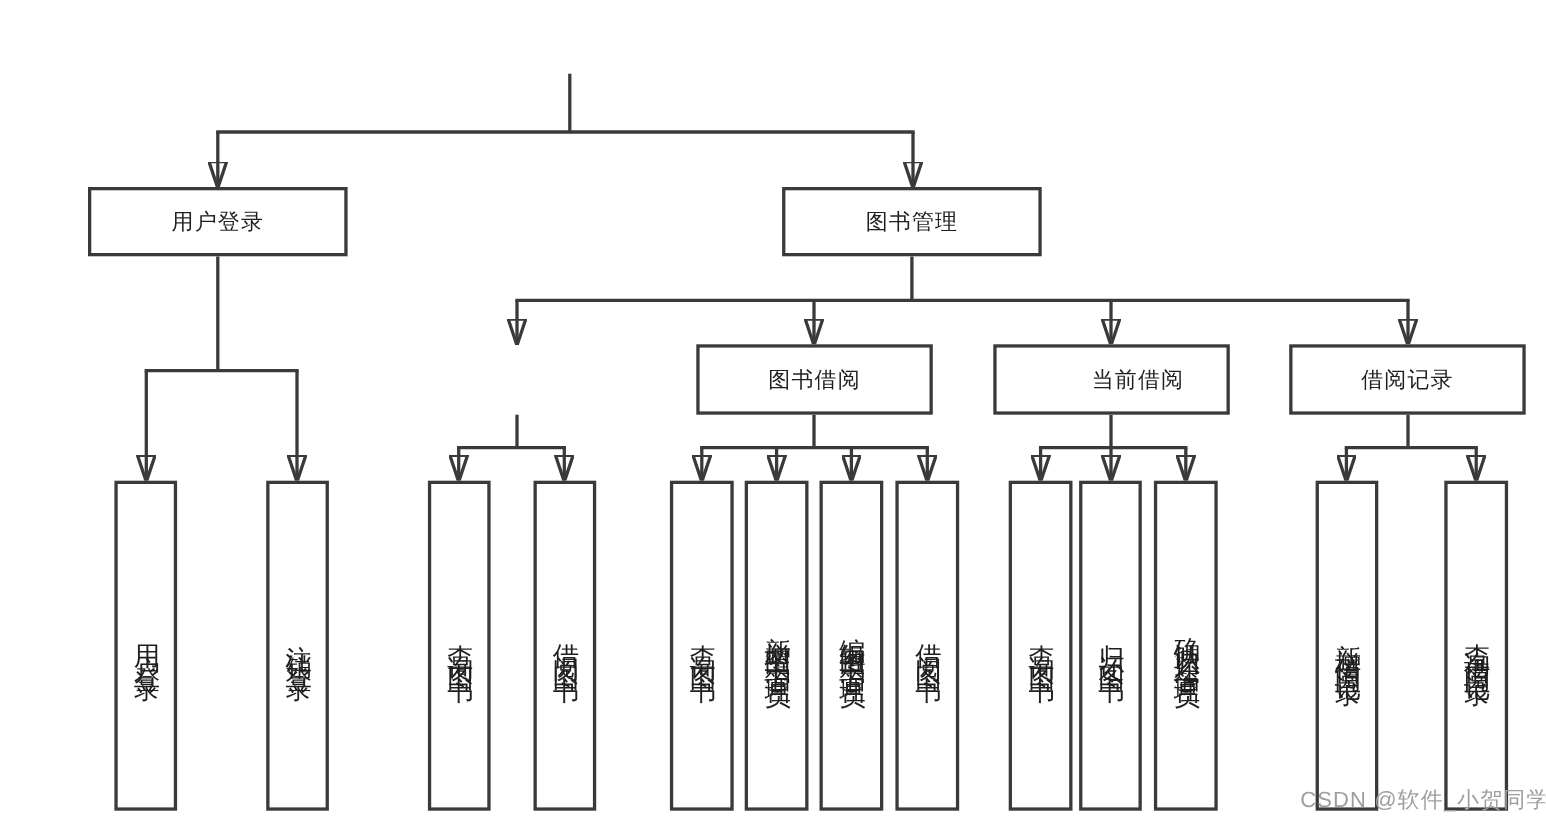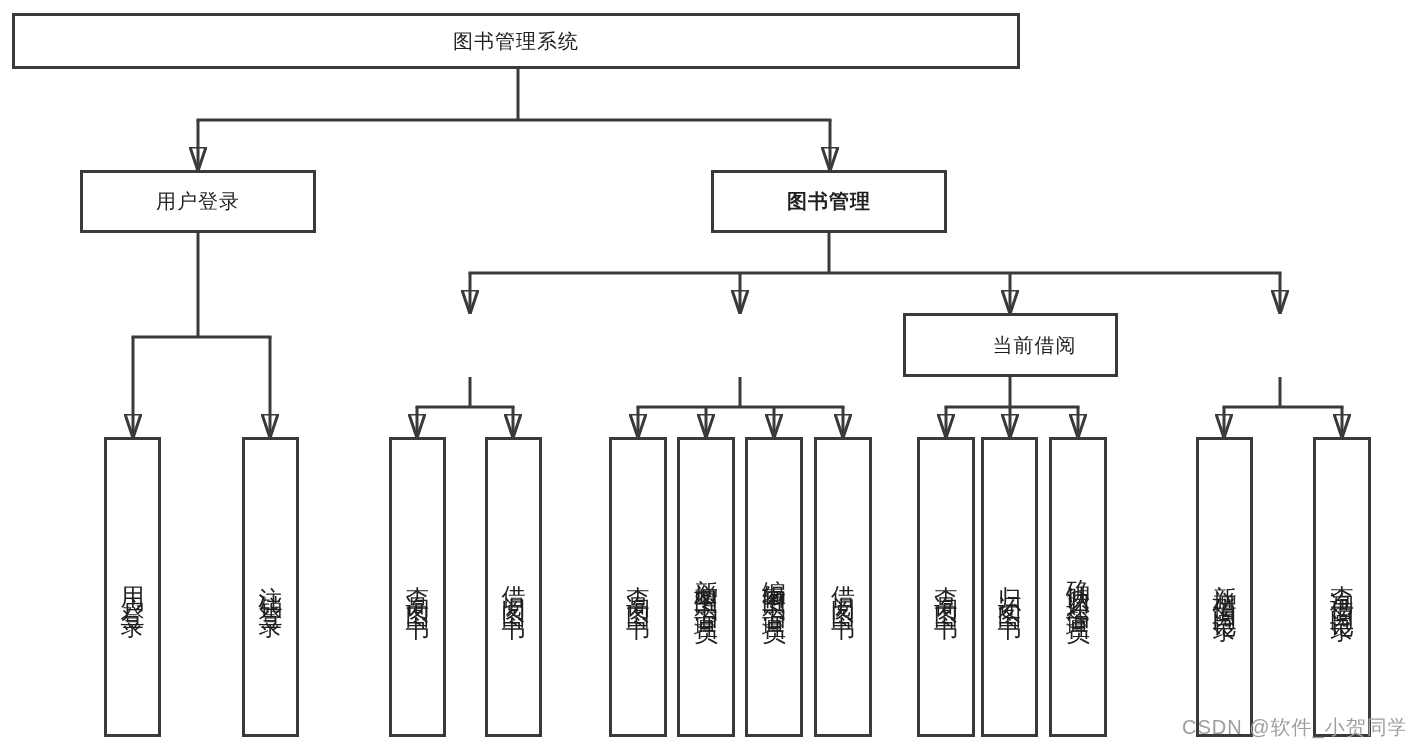--- a/index.html
+++ b/index.html
@@ -120,33 +120,36 @@
     <line x1="946" y1="407" x2="946" y2="437" marker-end="url(#arrow)"></line>
     <line x1="1010" y1="407" x2="1010" y2="437" marker-end="url(#arrow)"></line>
     <line x1="1078" y1="407" x2="1078" y2="437" marker-end="url(#arrow)"></line>
 
     <path d="M1280,377 V407"></path>
     <path d="M1224,407 H1342" stroke-linecap="square"></path>
     <line x1="1224" y1="407" x2="1224" y2="437" marker-end="url(#arrow)"></line>
     <line x1="1342" y1="407" x2="1342" y2="437" marker-end="url(#arrow)"></line>
   </svg>
 
-  <div class="node" style="left:12px; top:13px; width:1008px; height:56px;">
-    <span>图书管理系统</span>
-  </div>
 
   <div class="node" style="left:80px; top:170px; width:236px; height:63px;">
     <span>用户登录</span>
   </div>
-  <div class="node" style="left:711px; top:170px; width:236px; height:63px;font-weight:bold;">
+  <div class="node" style="left:711px; top:170px; width:236px; height:63px;">
     <span>图书管理</span>
   </div>
 
+  <div class="node" style="left:633px; top:313px; width:215px; height:64px;">
+    <span>图书借阅</span>
+  </div>
   <div class="node" style="left:903px; top:313px; width:215px; height:64px;padding-left:48px;">
     <span>当前借阅</span>
+  </div>
+  <div class="node" style="left:1172px; top:313px; width:215px; height:64px;">
+    <span>借阅记录</span>
   </div>
 
   <div class="leaf" style="left:104px; width:57px;">
     <span class="s4">用户登录</span>
   </div>
   <div class="leaf" style="left:242px; width:57px;">
     <span class="s4">注销登录</span>
   </div>
 
   <div class="leaf" style="left:389px; width:57px;">

